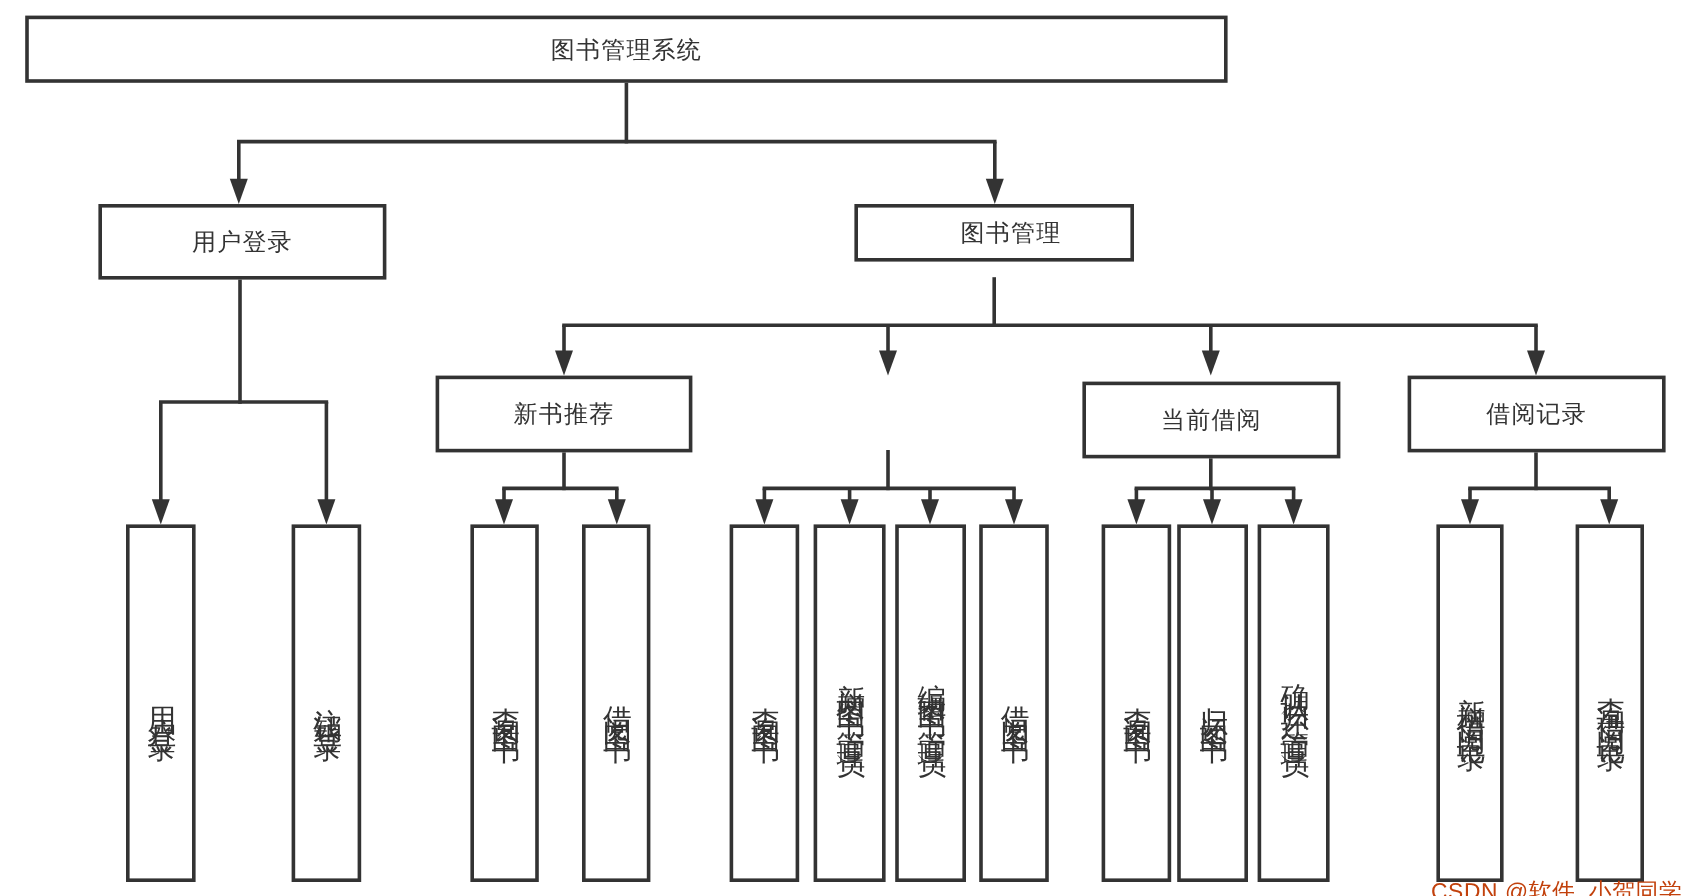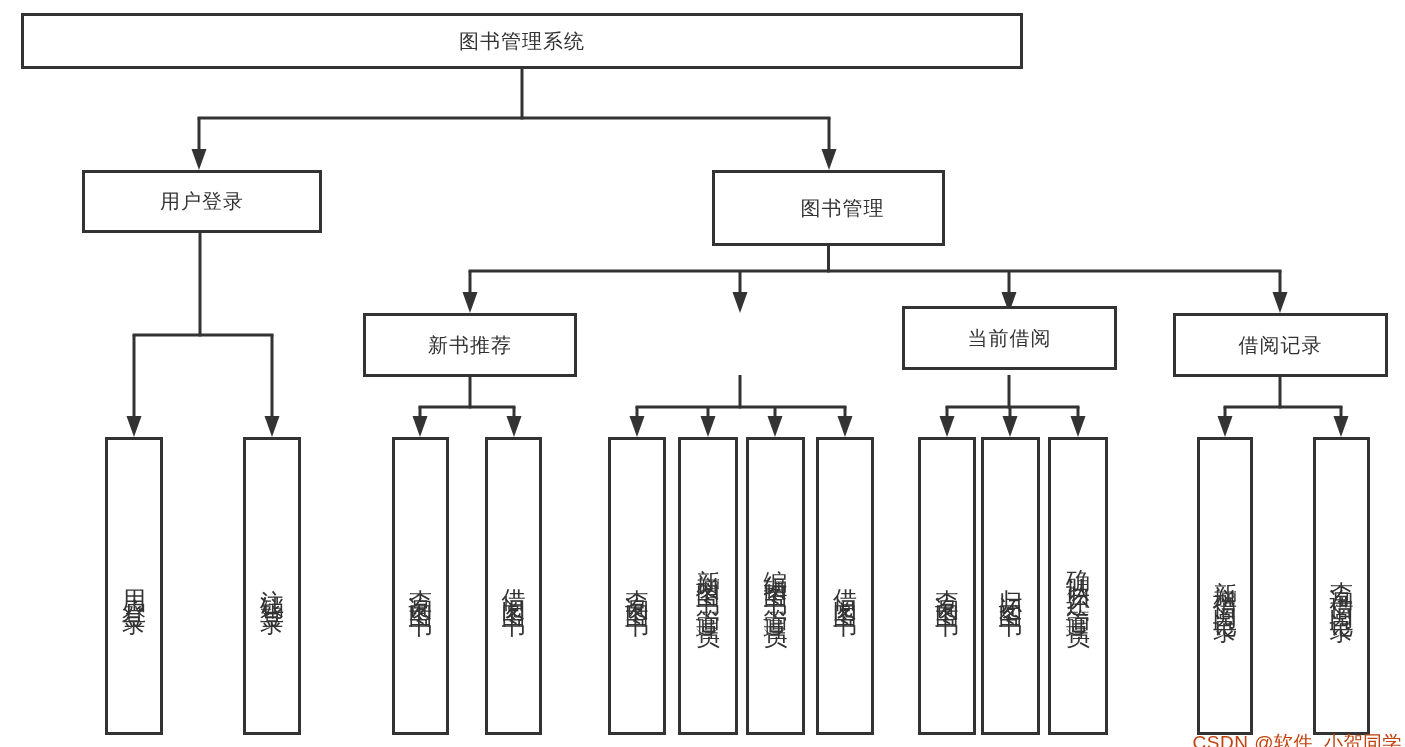--- a/index.html
+++ b/index.html
@@ -126,28 +126,28 @@
     </g>
   </svg>
 
   <div class="box" style="left:21px; top:13px; width:1002px; height:56px;font-family:Liberation Mono, monospace;">
     <span class="h-label">图书管理系统</span>
   </div>
 
   <div class="box" style="left:82px; top:170px; width:240px; height:63px;">
     <span class="h-label">用户登录</span>
   </div>
-  <div class="box" style="left:712px; top:170px; width:233px; height:76px;padding-left:28px;">
+  <div class="box" style="left:712px; top:170px; width:233px; height:48px;padding-left:28px;">
     <span class="h-label">图书管理</span>
   </div>
 
   <div class="box" style="left:363px; top:313px; width:214px; height:64px;text-align:center;">
     <span class="h-label">新书推荐</span>
   </div>
-  <div class="box" style="left:902px; top:306px; width:215px; height:64px;">
+  <div class="box" style="left:902px; top:318px; width:215px; height:64px;">
     <span class="h-label">当前借阅</span>
   </div>
   <div class="box" style="left:1173px; top:313px; width:215px; height:64px;">
     <span class="h-label">借阅记录</span>
   </div>
 
   <div class="box leaf" style="left:105px; width:58px;">
     <span class="v-label">用户登录</span>
   </div>
   <div class="box leaf" style="left:243px; width:58px;">

